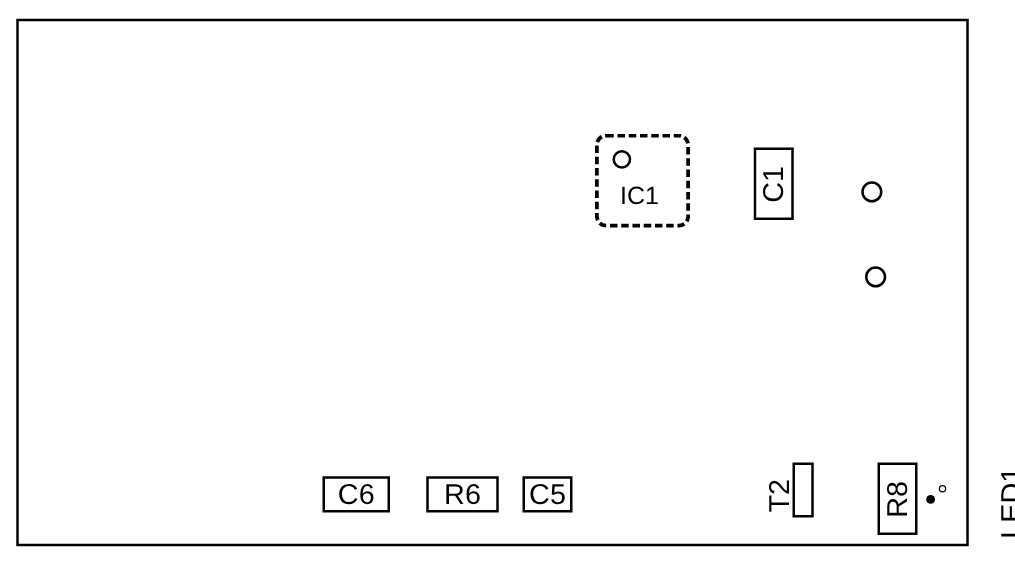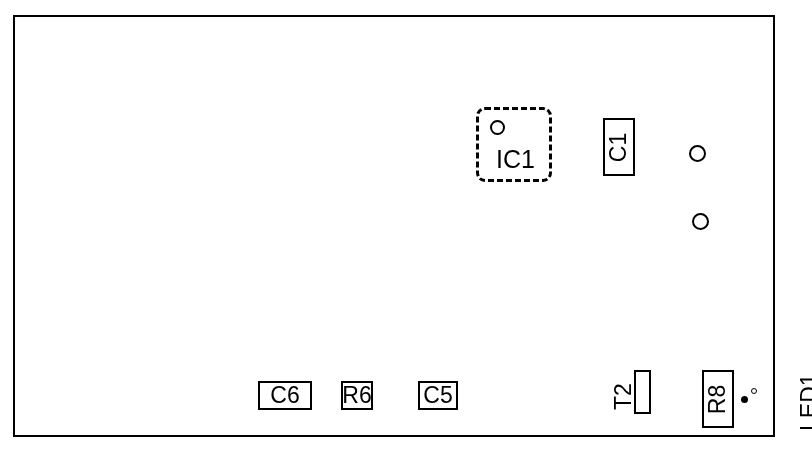--- a/index.html
+++ b/index.html
@@ -68,21 +68,21 @@
     box-sizing: border-box;
     width: 15px;
     height: 15px;
     border: 2px solid #000000;
     border-radius: 50%;
     background: #ffffff;
   }
   .ic-text {
     position: absolute;
     font-family: "Liberation Sans", sans-serif;
-    font-size: 25px;
+    font-size: 20px;
     line-height: 1;
     color: #000000;
     white-space: nowrap;
   }
 
   
   .hole {
     position: absolute;
     box-sizing: border-box;
     border: 2px solid #000000;
@@ -144,21 +144,21 @@
     <span class="comp-label rot90">C1</span>
   </div>
 
   <div class="hole" style="left:689px; top:145px; width:17px; height:17px;"></div>
   <div class="hole" style="left:692px; top:213px; width:17px; height:17px;"></div>
 
   <div class="comp-box" style="left:258px; top:381px; width:54px; height:29px;">
     <span class="comp-label">C6</span>
   </div>
 
-  <div class="comp-box" style="left:341px; top:381px; width:32px; height:29px;justify-content:center;">
+  <div class="comp-box" style="left:341px; top:381px; width:58px; height:29px;justify-content:center;">
     <span class="comp-label">R6</span>
   </div>
 
   <div class="comp-box" style="left:418px; top:381px; width:40px; height:29px;">
     <span class="comp-label">C5</span>
   </div>
 
   <div class="side-label" style="left:612px; top:410px; transform: rotate(-90deg);">T2</div>
 
   <div class="comp-box" style="left:634px; top:370px; width:17px; height:44px;"></div>

